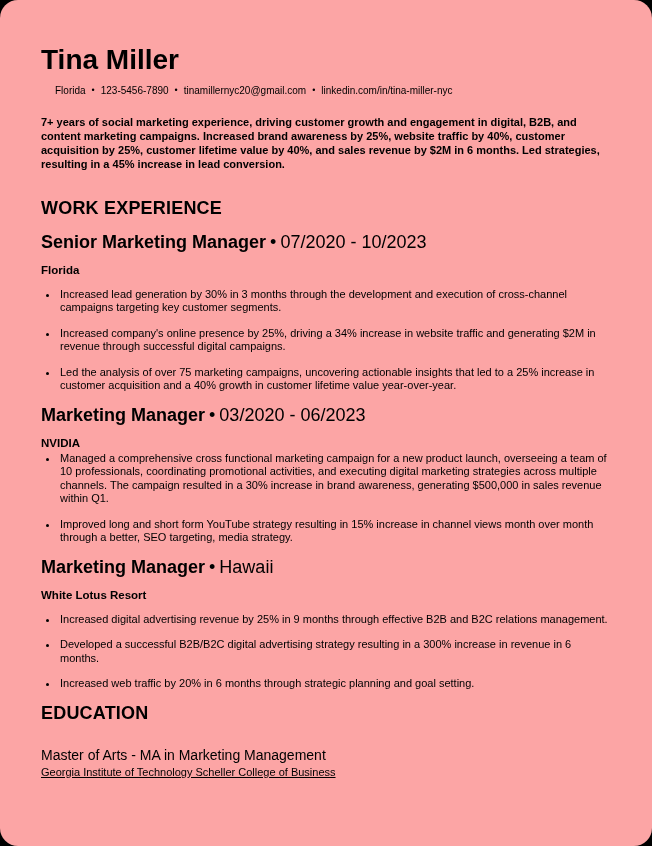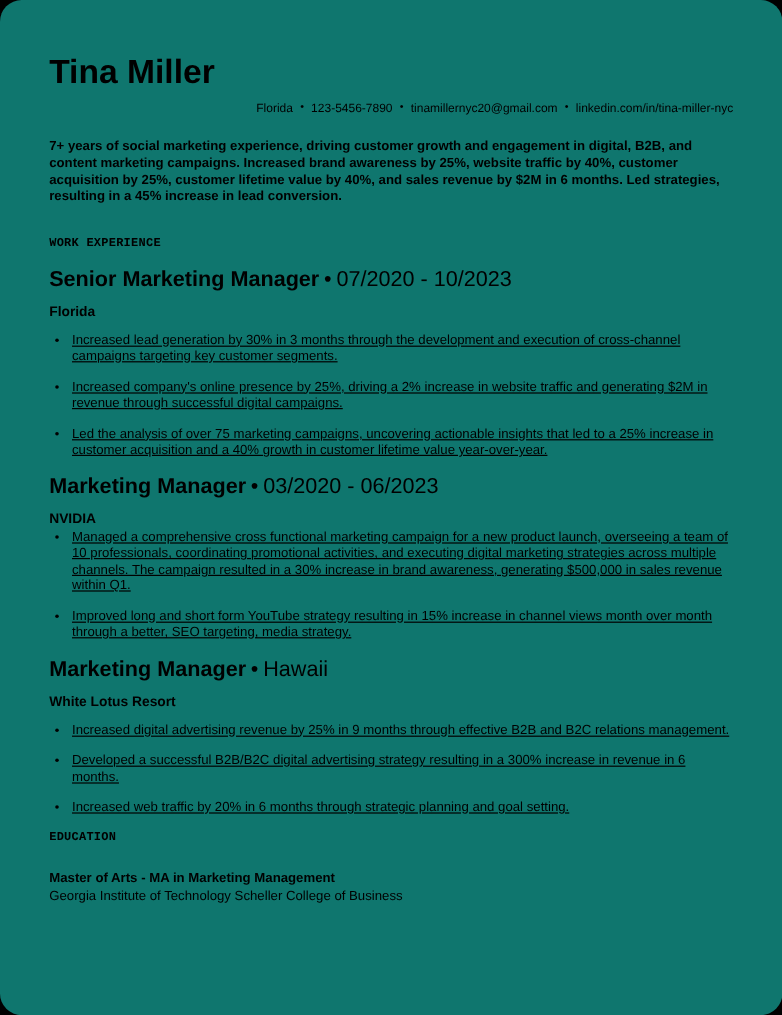--- a/index.html
+++ b/index.html
@@ -7,93 +7,91 @@
     margin: 0;
     padding: 0;
     background: #000000;
     font-family: "Liberation Sans", sans-serif;
     color: #000000;
   }
   .page {
     position: relative;
     width: 652px;
     height: 846px;
-    background: #0f766e;
+    background: #fca5a5;
     border-radius: 18px;
     padding: 44px 41px 0 41px;
     overflow: hidden;
   }
   h1.name {
     font-size: 28px;
     font-weight: bold;
     line-height: 1.12;
     margin: 0 0 9px 0;
   }
   .contact {
     font-size: 10px;
     line-height: 1.3;
     margin: 0 0 19px 14px;
     white-space: nowrap;
-    text-align: right;
   }
   .contact .sep {
     display: inline-block;
     margin: 0 6px;
     font-size: 9px;
     vertical-align: 1px;
   }
   p.summary {
     font-size: 11px;
     line-height: 13.8px;
     margin: 0 0 26px 0;
     font-weight: bold;
   }
   h2.section-title {
-    font-size: 10px;
+    font-size: 18px;
     font-weight: bold;
     letter-spacing: 0.2px;
     margin: 0 0 13px 0;
-    font-family: Liberation Mono, monospace;
   }
   .job { margin: 0 0 9px 0; }
   h3.job-title-line {
     font-size: 18px;
     font-weight: normal;
     margin: 0 0 11px 0;
   }
   h3.job-title-line .jt { font-weight: bold; }
   h3.job-title-line .sep2 { margin: 0 4px; }
   h4.company {
     font-size: 11.5px;
     font-weight: bold;
     margin: 0 0 3px 0;
   }
   ul.bullets {
     margin: 12px 0 0 0;
     padding: 0 0 0 18px;
     list-style: disc outside;
-    text-decoration: underline;
   }
   ul.bullets li {
     font-size: 11px;
     line-height: 13.5px;
     margin: 0 0 12px 0;
     padding-left: 1px;
   }
   .edu-section h2.section-title { margin-bottom: 21px; }
   .edu .degree {
-    font-size: 11px;
-    font-weight: bold;
+    font-size: 14px;
+    font-weight: normal;
     line-height: 1.45;
     margin: 0;
   }
   .edu .school {
     font-size: 11px;
     line-height: 1.45;
     margin: 0;
+    text-decoration: underline;
   }
 </style>
 </head>
 <body>
 
 <div class="page">
 
   <h1 class="name">Tina Miller</h1>
 
   <div class="contact">
@@ -104,21 +102,21 @@
 
   <h2 class="section-title">WORK EXPERIENCE</h2>
 
   <div class="job">
     <h3 class="job-title-line">
       <span class="jt">Senior Marketing Manager</span><span class="sep2">•</span><span class="jd">07/2020 - 10/2023</span>
     </h3>
     <h4 class="company">Florida</h4>
     <ul class="bullets">
       <li>Increased lead generation by 30% in 3 months through the development and execution of cross-channel campaigns targeting key customer segments.</li>
-      <li>Increased company's online presence by 25%, driving a 2% increase in website traffic and generating $2M in revenue through successful digital campaigns.</li>
+      <li>Increased company's online presence by 25%, driving a 34% increase in website traffic and generating $2M in revenue through successful digital campaigns.</li>
       <li>Led the analysis of over 75 marketing campaigns, uncovering actionable insights that led to a 25% increase in customer acquisition and a 40% growth in customer lifetime value year-over-year.</li>
     </ul>
   </div>
 
   <div class="job">
     <h3 class="job-title-line">
       <span class="jt">Marketing Manager</span><span class="sep2">•</span><span class="jd">03/2020 - 06/2023</span>
     </h3>
     <h4 class="company">NVIDIA</h4>
     <ul class="bullets" style="margin-top:0;">

